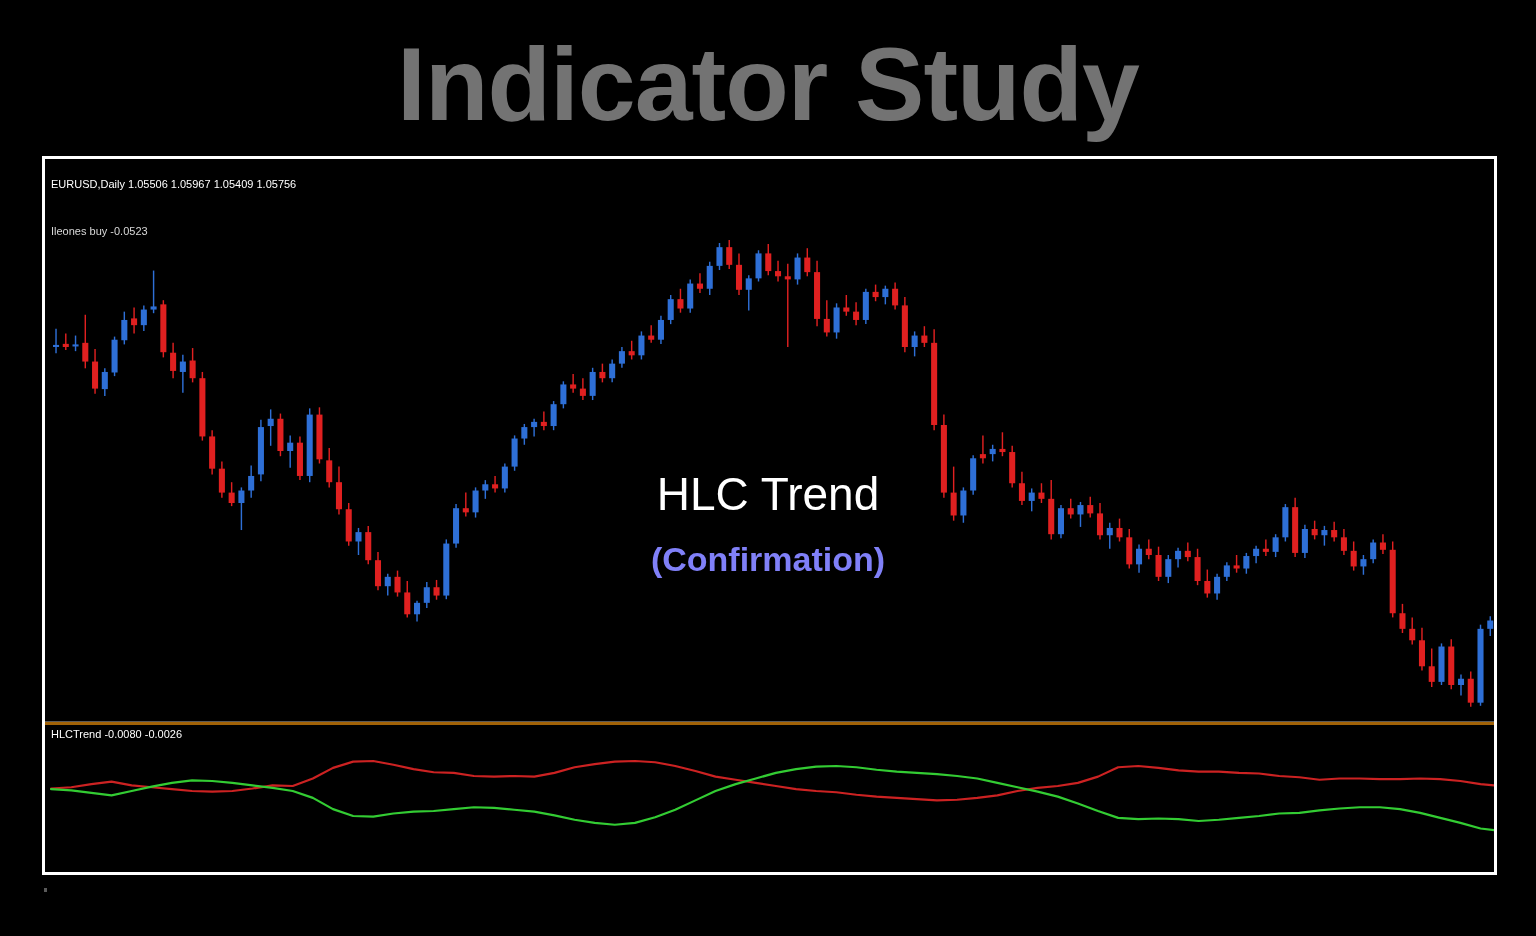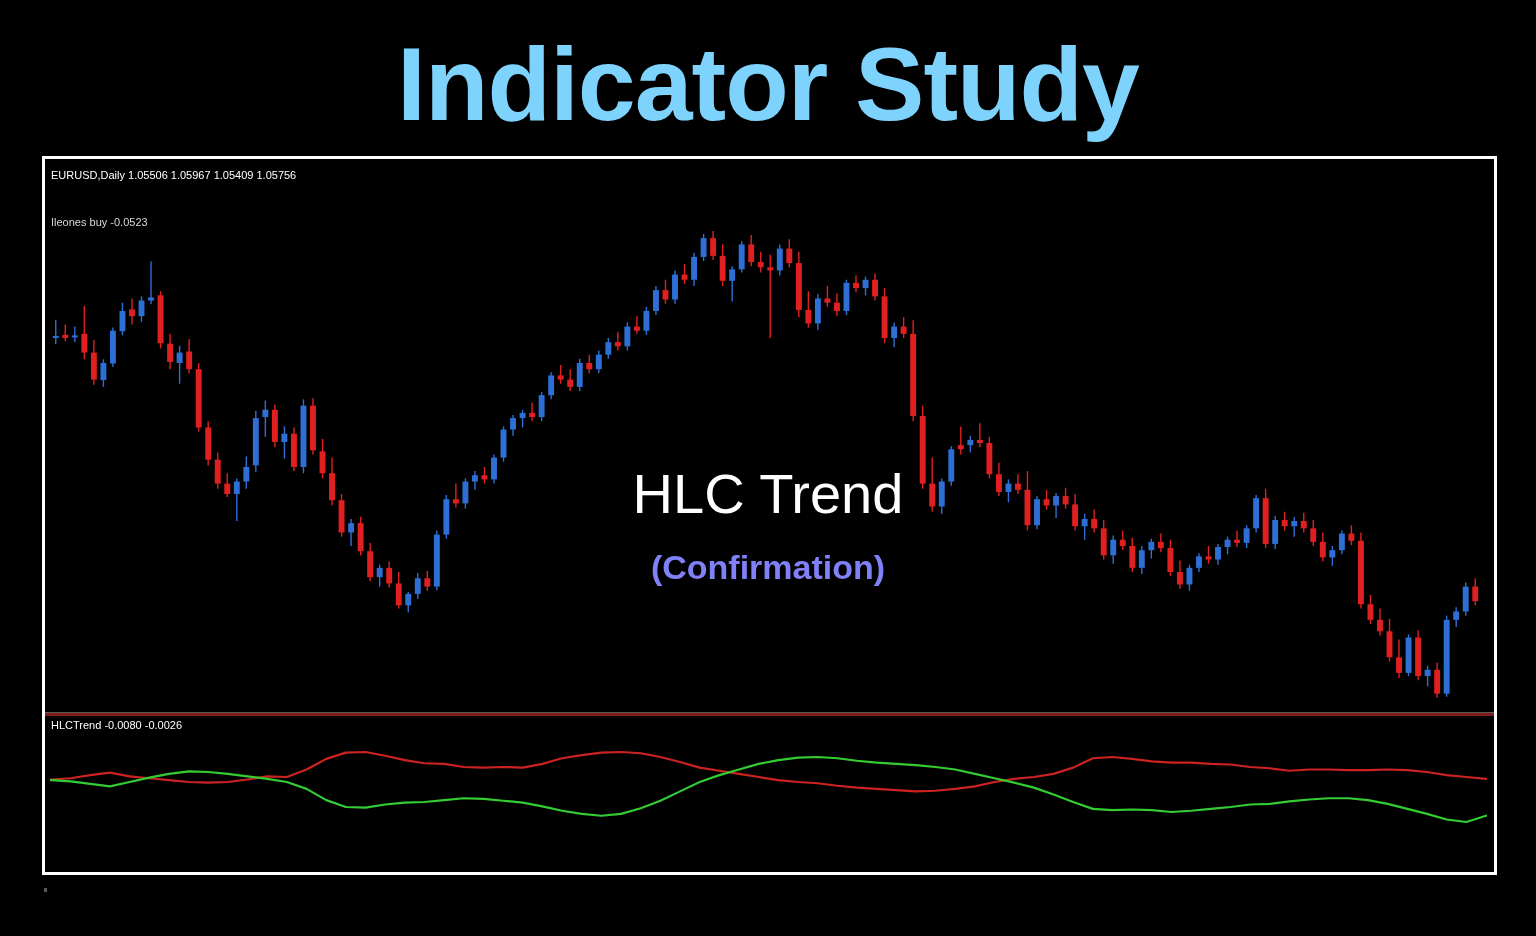--- a/index.html
+++ b/index.html
@@ -15,21 +15,21 @@
     font-family: "Liberation Sans", sans-serif;
     position: relative;
   }
 
   #page-title {
     position: absolute;
     left: 0;
     top: 24px;
     width: 1536px;
     text-align: center;
-    color: #7dd3fc;
+    color: #737373;
     font-family: "Liberation Sans", sans-serif;
     font-weight: bold;
     font-size: 104px;
     line-height: 120px;
     letter-spacing: -1px;
     white-space: nowrap;
   }
 
   
   #chart-window {
@@ -38,24 +38,25 @@
     top: 156px;
     width: 1455px;
     height: 719px;
     background: #000000;
     border: 3px solid #FFFFFF;
     box-sizing: border-box;
     overflow: hidden;
   }
   #chart-inner {
     position: absolute;
-    left: 0; top: 7px;
+    left: 0; top: 16px;
     width: 100%;
     height: 100%;
-    background: #7f1d1d;
+    background: #a16207;
+    padding-left: 35px;
   }
 
   .pane {
     position: absolute;
     left: 0;
     width: 100%;
     background: #000000;
     overflow: hidden;
   }
   #price-pane { top: 0; height: 546px; }
@@ -92,31 +93,31 @@
     left: 0;
     top: 455px;
     width: 1536px;
     text-align: center;
     pointer-events: none;
   }
   #overlay-title {
     color: #FFFFFF;
     font-family: "Liberation Sans", sans-serif;
     font-weight: normal;
-    font-size: 56px;
+    font-size: 46px;
     line-height: 78px;
     white-space: nowrap;
   }
   #overlay-subtitle {
     color: #8080F8;
     font-family: "Liberation Sans", sans-serif;
     font-weight: bold;
     font-size: 34px;
     line-height: 44px;
-    margin-top: 12px;
+    margin-top: 4px;
     white-space: nowrap;
   }
   #overlay-note {
     color: #8C8C8C;
     font-family: "Liberation Sans", sans-serif;
     font-weight: bold;
     font-size: 26px;
     line-height: 34px;
     margin-top: 8px;
     white-space: nowrap;

